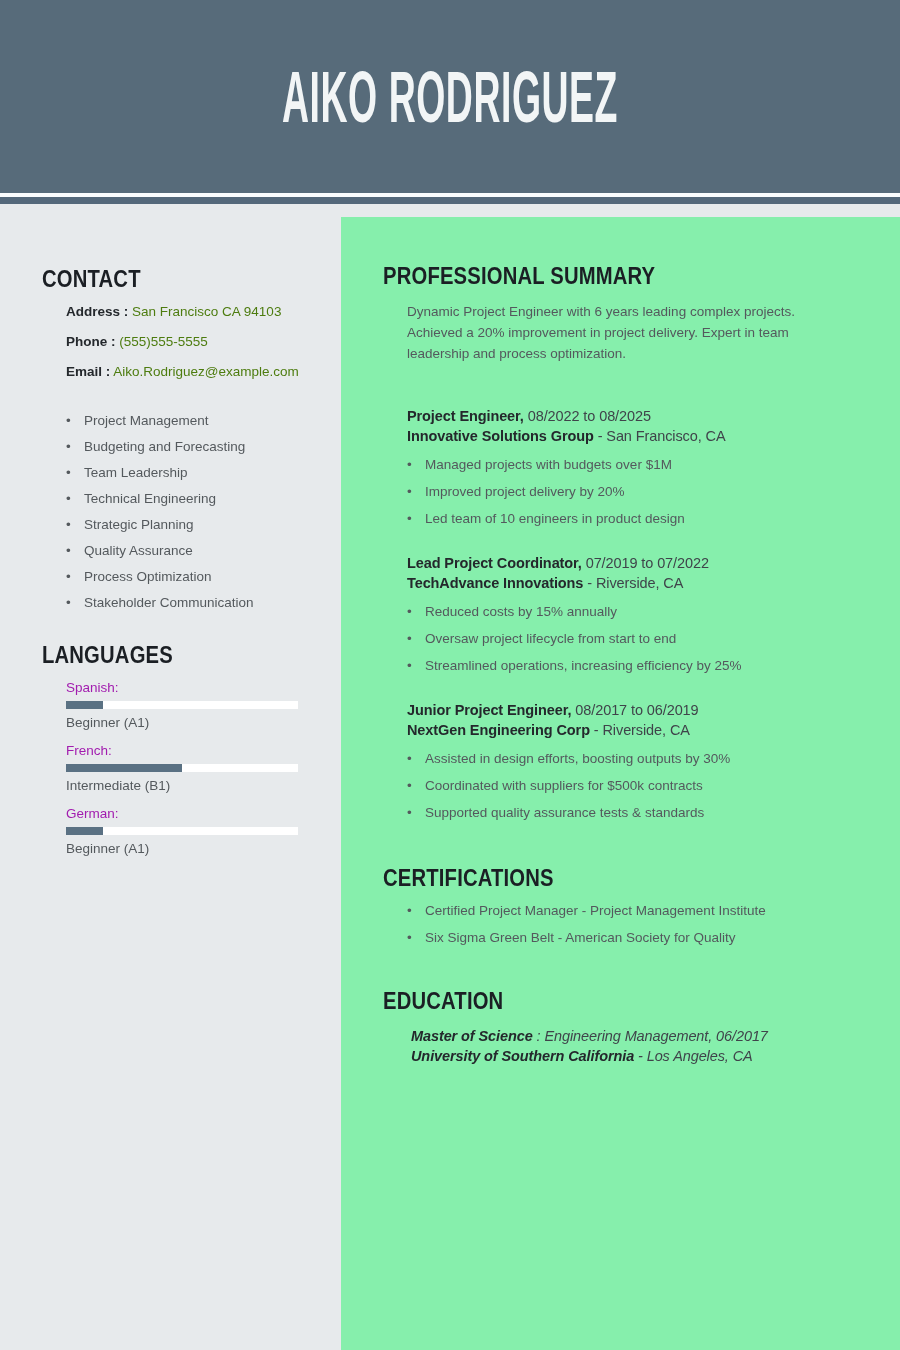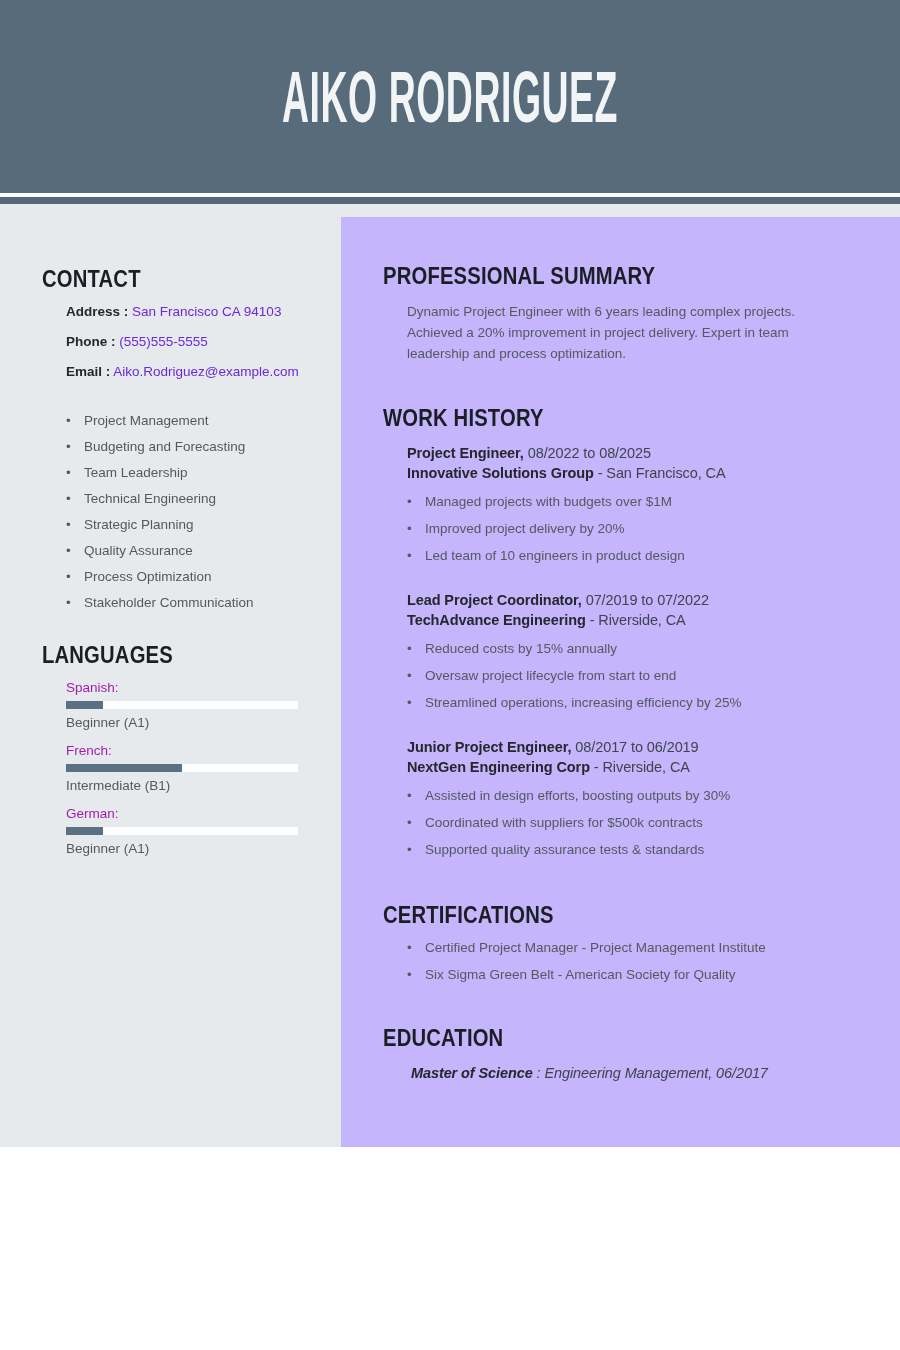--- a/index.html
+++ b/index.html
@@ -1,40 +1,40 @@
 <!DOCTYPE html>
 <html><head>
 <meta charset="utf-8">
 <style>
   * { margin:0; padding:0; box-sizing:border-box; }
   html,body { width:900px; }
   body { font-family:"Liberation Sans", sans-serif; background:#ffffff; }
-  .page { width:900px; height:1147px; background:#e7eaec; overflow:hidden; display:flex; flex-direction:column; }
+  .page { width:900px; height:1350px; background:#e7eaec; overflow:hidden; display:flex; flex-direction:column; }
 
   
   .header { height:193px; background:#576b7a; display:flex; align-items:center; justify-content:center; flex:0 0 auto; }
   .name { color:#f2f5f6; font-size:72px; font-weight:700; white-space:nowrap; transform:scaleX(0.52); transform-origin:50% 50%; letter-spacing:1px; line-height:1; }
   .stripe-white { height:4px; background:#fafcfd; flex:0 0 auto; }
   .stripe-dark { height:7px; background:#54687a; flex:0 0 auto; }
 
   
   .content { display:flex; flex:1 1 auto; min-height:0; }
   .sidebar { width:341px; flex:0 0 341px; padding:63px 22px 0 42px; }
   .main-col { flex:1 1 auto; padding-top:13px; display:flex; flex-direction:column; }
-  .main { background:#c4b5fd; flex:1 1 auto; padding:47px 58px 0 42px; }
+  .main { background:#86efac; flex:1 1 auto; padding:47px 58px 0 42px; }
 
   
   h2 { margin:0 0 13px 0; line-height:24px; }
   h2 .h-txt { display:inline-block; font-size:23px; font-weight:700; color:#1b1f24; letter-spacing:0.2px; transform:scaleX(0.88); transform-origin:0 50%; white-space:nowrap; }
   .bold { font-weight:700; color:#24282c; }
   .mid { color:#3f444a; }
 
   
   .contact-row { margin:0 0 15px 24px; font-size:13.5px; line-height:15px; }
-  .contact-row .val { color:#6d28d9; }
+  .contact-row .val { color:#4d7c0f; }
   .b-row { display:flex; align-items:flex-start; margin:0 0 11px 24px; font-size:13.5px; line-height:15px; color:#54595d; }
   .dot { width:10px; flex:0 0 10px; margin-right:8px; color:#54595d; }
 
   .section-gap-1 { margin-top:34px; }
   .section-gap-2 { margin-top:33px; }
 
   
   .lang { margin-left:24px; margin-bottom:13px; }
   .lang-name { font-size:13.5px; color:#a21caf; line-height:15px; }
   .bar { width:232px; height:8px; background:#ffffff; margin:6px 0 6px 0; }
@@ -153,21 +153,20 @@
 
     <div class="main-col">
       <div class="main">
 
         <div>
           <h2><span class="h-txt">PROFESSIONAL SUMMARY</span></h2>
           <p class="summary-text">Dynamic Project Engineer with 6 years leading complex projects. Achieved a 20% improvement in project delivery. Expert in team leadership and process optimization.</p>
         </div>
 
         <div class="sec">
-          <h2><span class="h-txt">WORK HISTORY</span></h2>
 
           <div class="job">
             <div class="job-line">
               <span class="bold">Project Engineer,</span>
               <span class="mid">08/2022 to 08/2025</span>
             </div>
             <div class="job-line">
               <span class="bold">Innovative Solutions Group</span>
               <span class="mid">- San Francisco, CA</span>
             </div>
@@ -186,21 +185,21 @@
                 </div>
             </div>
           </div>
 
           <div class="job">
             <div class="job-line">
               <span class="bold">Lead Project Coordinator,</span>
               <span class="mid">07/2019 to 07/2022</span>
             </div>
             <div class="job-line">
-              <span class="bold">TechAdvance Engineering</span>
+              <span class="bold">TechAdvance Innovations</span>
               <span class="mid">- Riverside, CA</span>
             </div>
             <div class="bullets">
               <div class="b-row">
                   <span class="dot">•</span>
                   <span>Reduced costs by 15% annually</span>
                 </div>
               <div class="b-row">
                   <span class="dot">•</span>
                   <span>Oversaw project lifecycle from start to end</span>
@@ -253,20 +252,24 @@
         </div>
 
         <div class="sec-e">
           <h2><span class="h-txt">EDUCATION</span></h2>
 
           <div class="degree">
             <div class="degree-line">
               <span class="bold">Master of Science</span>
               <span class="mid">: Engineering Management, 06/2017</span>
             </div>
+            <div class="degree-line">
+              <span class="bold">University of Southern California</span>
+              <span class="mid">- Los Angeles, CA</span>
+            </div>
           </div>
 
         </div>
 
       </div>
     </div>
 
   </div>
 </div>
 

